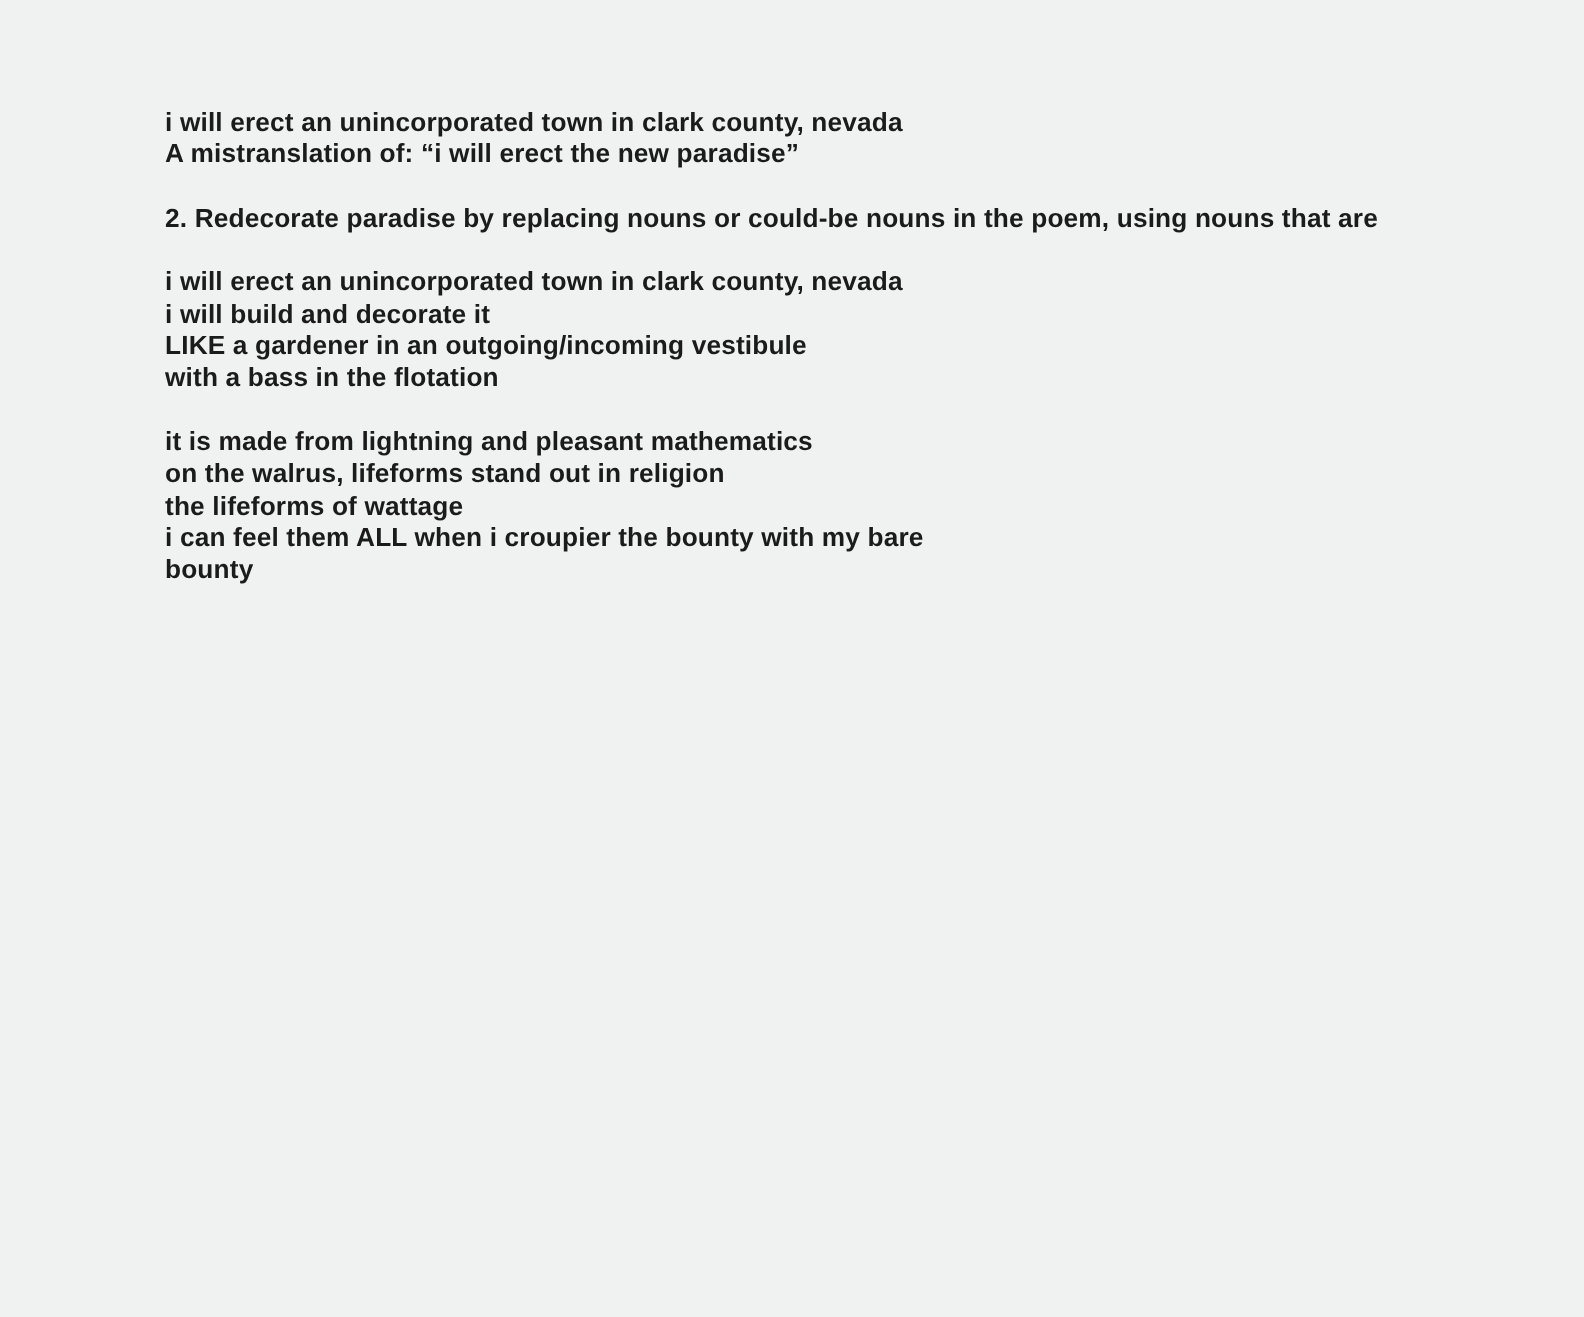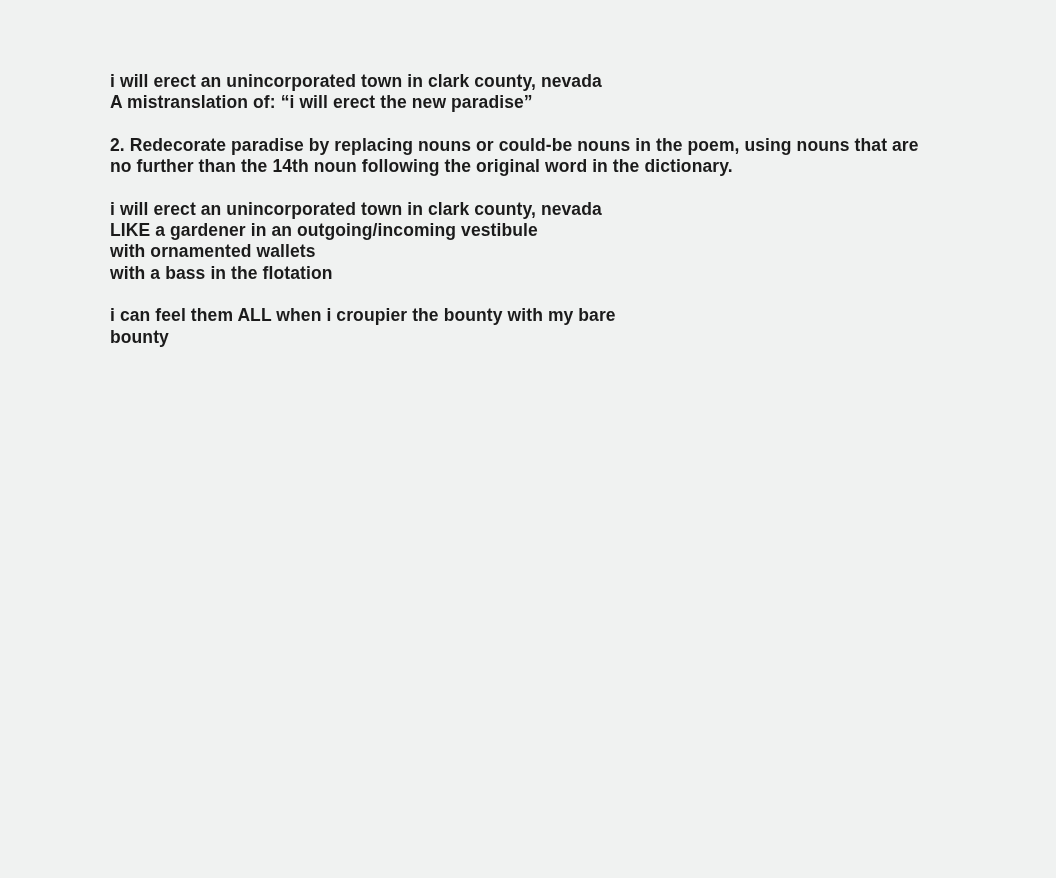--- a/index.html
+++ b/index.html
@@ -38,30 +38,32 @@
 <body>
 
 <div class="page">
 
   <div class="line bold">i will erect an unincorporated town in clark county, nevada</div>
   <div class="line">A mistranslation of: “i will erect the new paradise”</div>
 
   <div class="spacer"></div>
 
   <div class="line">2. Redecorate paradise by replacing nouns or could-be nouns in the poem, using nouns that are</div>
-  <div class="line">no further than the 14th noun following the original word in the dictionary.</div>
 
   <div class="spacer"></div>
 
   <div class="line">i will erect an unincorporated town in clark county, nevada</div>
+  <div class="line">i will build and decorate it</div>
   <div class="line">LIKE a gardener in an outgoing/incoming vestibule</div>
-  <div class="line">with ornamented wallets</div>
   <div class="line">with a bass in the flotation</div>
 
   <div class="spacer"></div>
 
+  <div class="line">it is made from lightning and pleasant mathematics</div>
+  <div class="line">on the walrus, lifeforms stand out in religion</div>
+  <div class="line">the lifeforms of wattage</div>
   <div class="line">i can feel them ALL when i croupier the bounty with my bare</div>
   <div class="line">bounty</div>
 
   <div class="spacer"></div>
 
 
 </div>
 
 </body></html>

